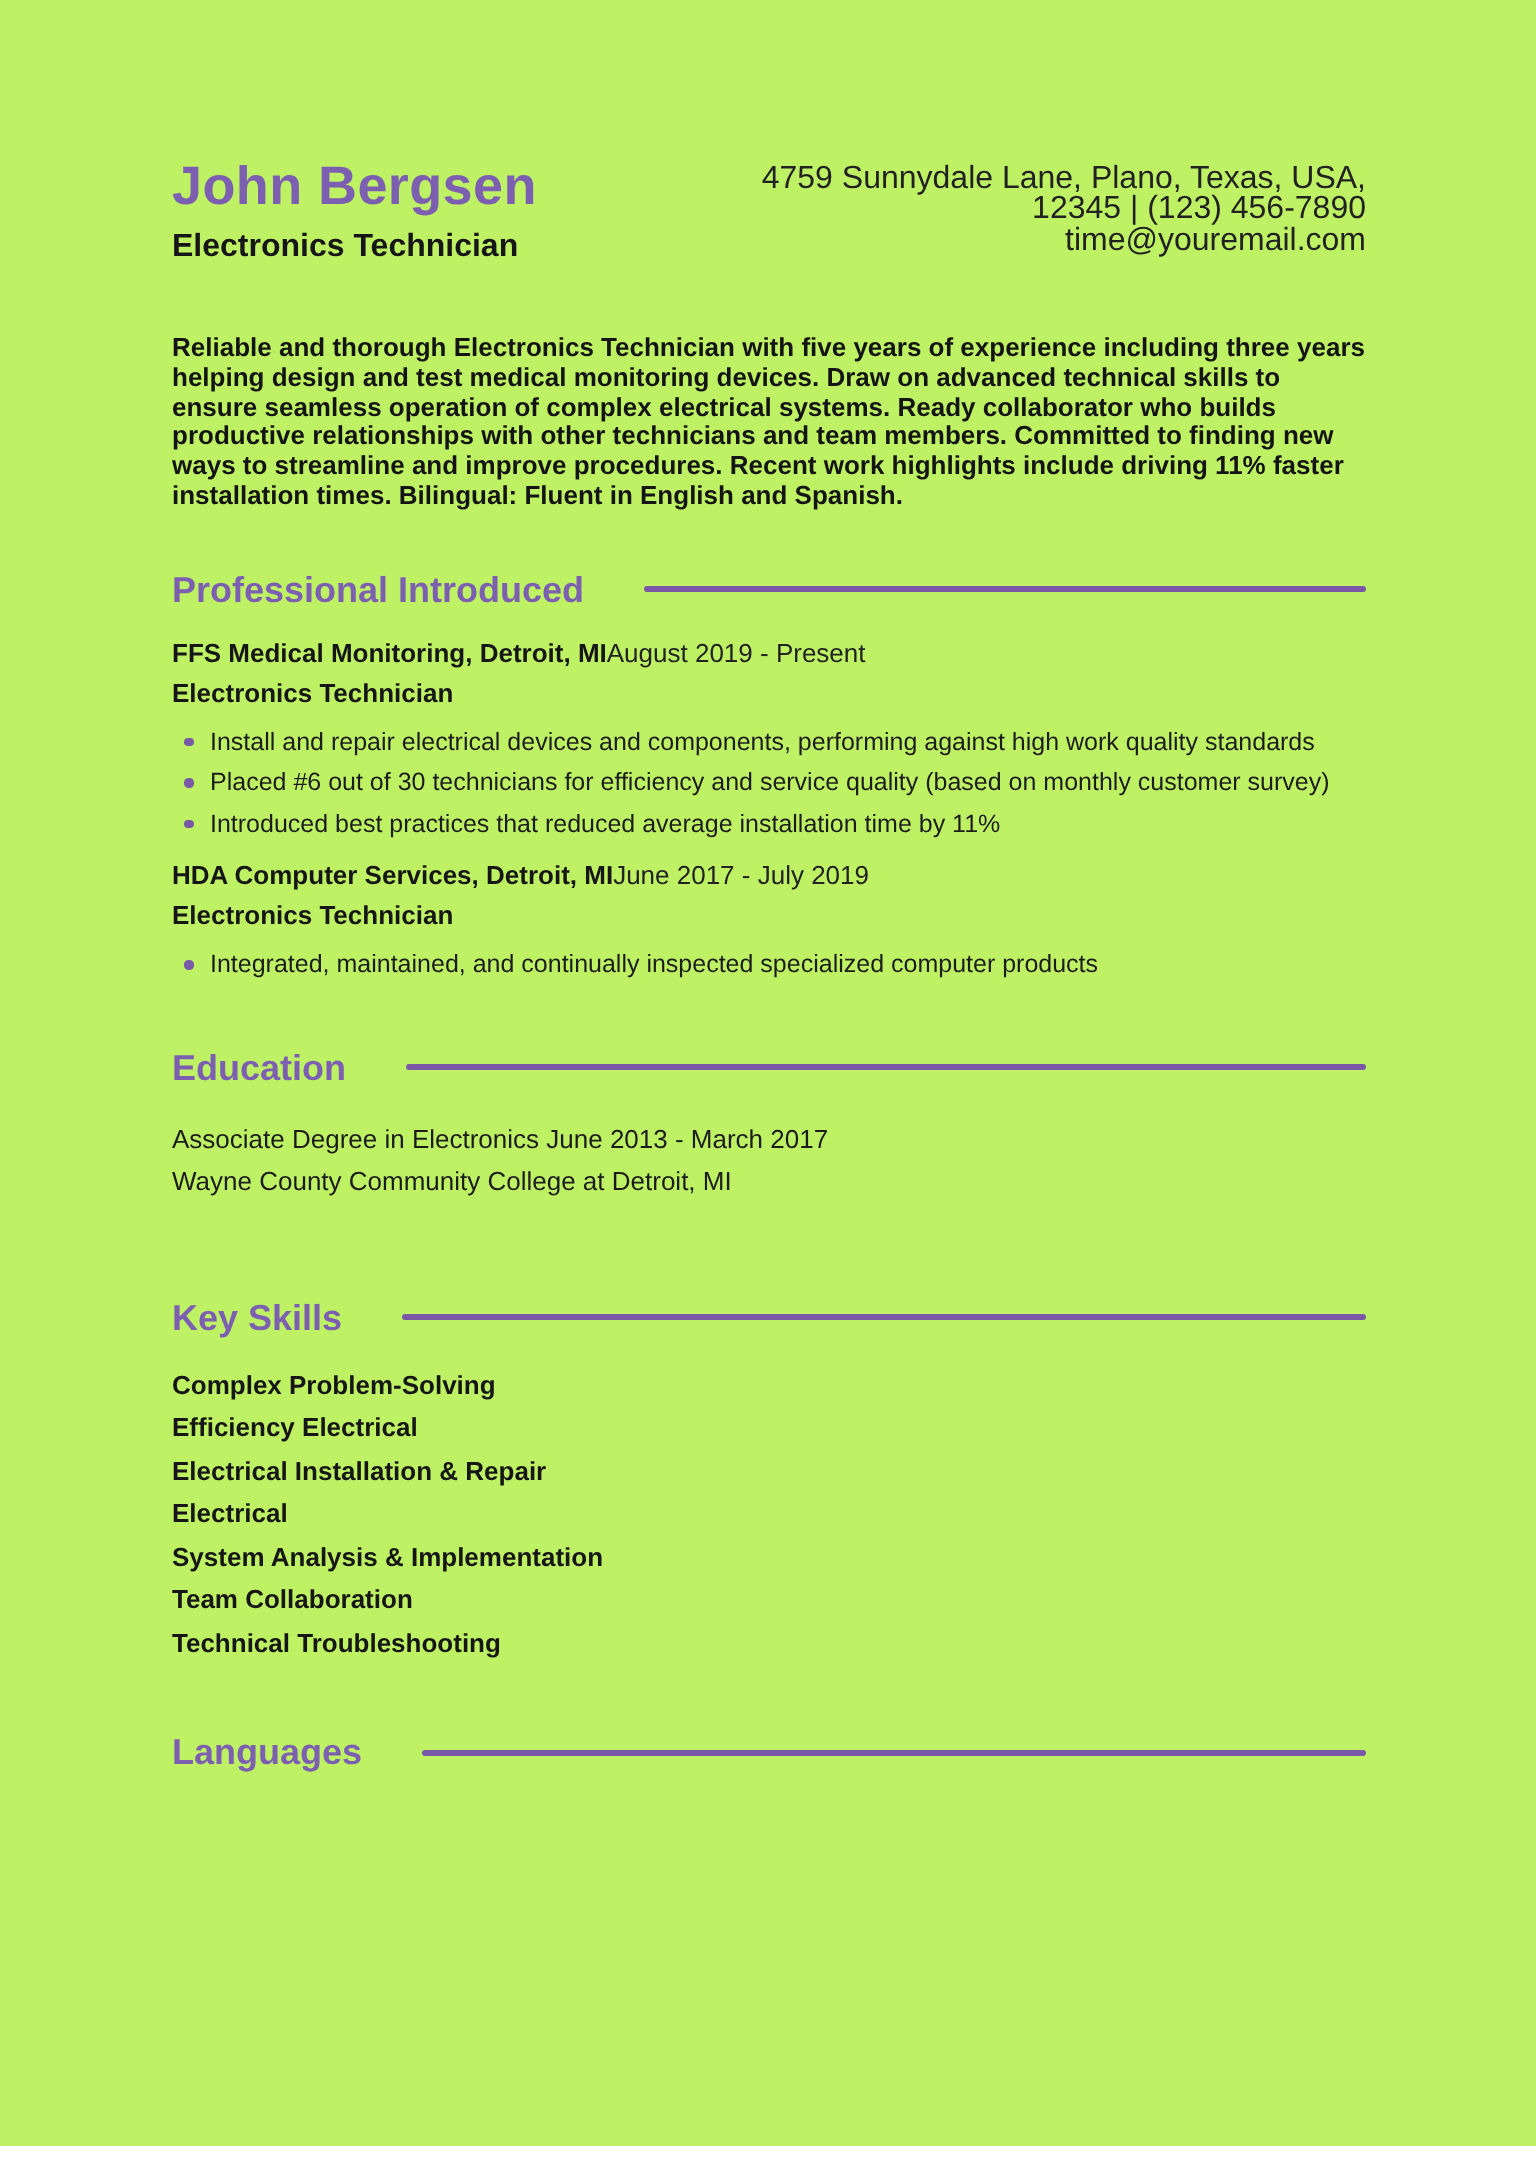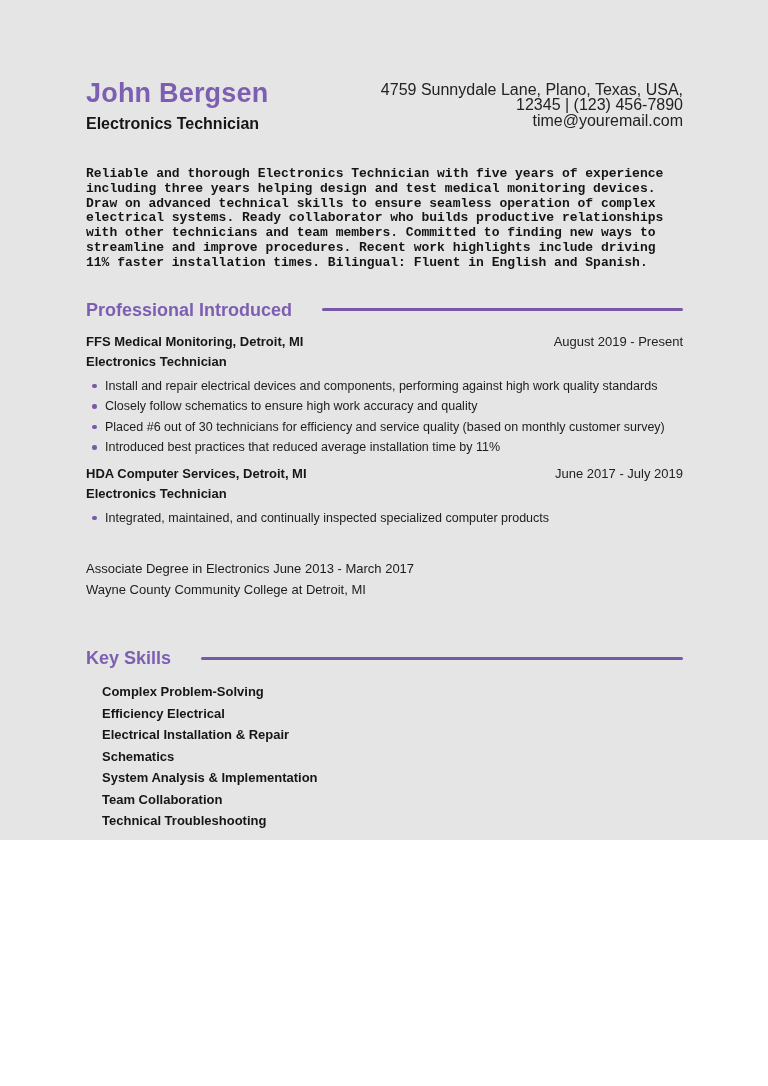--- a/index.html
+++ b/index.html
@@ -3,23 +3,23 @@
 <meta charset="utf-8">
 <style>
   html, body {
     margin: 0;
     padding: 0;
     background: #ffffff;
   }
   .page {
     position: relative;
     width: 768px;
-    height: 840px;
+    height: 1073px;
     box-sizing: border-box;
-    background: #e5e5e5;
+    background: #bef264;
     padding: 78px 85px 0 86px;
     font-family: "Liberation Sans", sans-serif;
     color: #1c1c1c;
     overflow: hidden;
   }
   
   .header {
     display: flex;
     justify-content: space-between;
     align-items: flex-start;
@@ -48,21 +48,20 @@
     color: #222222;
   }
   .contact .email-line { margin-top: 1px; }
   
   .summary {
     margin: 34px 0 0 0;
     font-size: 13px;
     line-height: 14.8px;
     font-weight: 700;
     color: #141414;
-    font-family: Liberation Mono, monospace;
   }
   
   .section-heading {
     display: flex;
     align-items: center;
   }
   .section-heading h3 {
     margin: 0;
     font-size: 18px;
     line-height: 22px;
@@ -79,21 +78,20 @@
   }
   .sec-experience { margin-top: 28px; }
   .sec-education  { margin-top: 33px; }
   .sec-skills     { margin-top: 47px; }
   .sec-languages  { margin-top: 33px; }
   
   .job { margin-top: 13px; }
   .job + .job { margin-top: 11px; }
   .job-row {
     display: flex;
-    justify-content: space-between;
     align-items: baseline;
     font-size: 13px;
     line-height: 16px;
   }
   .job-row .company { font-weight: 700; color: #161616; }
   .job-row .dates   { font-weight: 400; color: #222222; white-space: nowrap; }
   .job .role {
     margin-top: 4px;
     font-size: 13px;
     line-height: 16px;
@@ -127,21 +125,21 @@
   .edu-block {
     margin-top: 14px;
     font-size: 13px;
     line-height: 21px;
     font-weight: 400;
     color: #1c1c1c;
   }
   
   ul.plain-list {
     list-style: none;
-    margin: 12px 0 0 16px;
+    margin: 12px 0 0 0;
     padding: 0;
     font-size: 13px;
     font-weight: 700;
     color: #161616;
   }
   ul.plain-list li { line-height: 21.5px; }
 </style>
 </head>
 <body>
 
@@ -167,55 +165,58 @@
     </div>
 
     <div class="job">
       <div class="job-row">
         <span class="company">FFS Medical Monitoring, Detroit, MI</span>
         <span class="dates">August 2019 - Present</span>
       </div>
       <div class="role">Electronics Technician</div>
       <ul class="bullets">
         <li>Install and repair electrical devices and components, performing against high work quality standards</li>
-        <li>Closely follow schematics to ensure high work accuracy and quality</li>
         <li>Placed #6 out of 30 technicians for efficiency and service quality (based on monthly customer survey)</li>
         <li>Introduced best practices that reduced average installation time by 11%</li>
       </ul>
     </div>
 
     <div class="job">
       <div class="job-row">
         <span class="company">HDA Computer Services, Detroit, MI</span>
         <span class="dates">June 2017 - July 2019</span>
       </div>
       <div class="role">Electronics Technician</div>
       <ul class="bullets">
         <li>Integrated, maintained, and continually inspected specialized computer products</li>
       </ul>
     </div>
   </div>
 
   <div class="section sec-education">
+    <div class="section-heading">
+      <h3>Education</h3>
+      <div class="rule"></div>
+    </div>
     <div class="edu-block">
       <div>Associate Degree in Electronics June 2013 - March 2017</div>
       <div>Wayne County Community College at Detroit, MI</div>
     </div>
   </div>
 
   <div class="section sec-skills">
     <div class="section-heading">
       <h3>Key Skills</h3>
       <div class="rule"></div>
     </div>
     <ul class="plain-list">
       <li>Complex Problem-Solving</li>
       <li>Efficiency Electrical</li>
       <li>Electrical Installation &amp; Repair</li>
-      <li>Schematics</li>
+      <li>Electrical</li>
       <li>System Analysis &amp; Implementation</li>
       <li>Team Collaboration</li>
       <li>Technical Troubleshooting</li>
     </ul>
   </div>
 
   <div class="section sec-languages">
     <div class="section-heading">
       <h3>Languages</h3>
       <div class="rule"></div>

